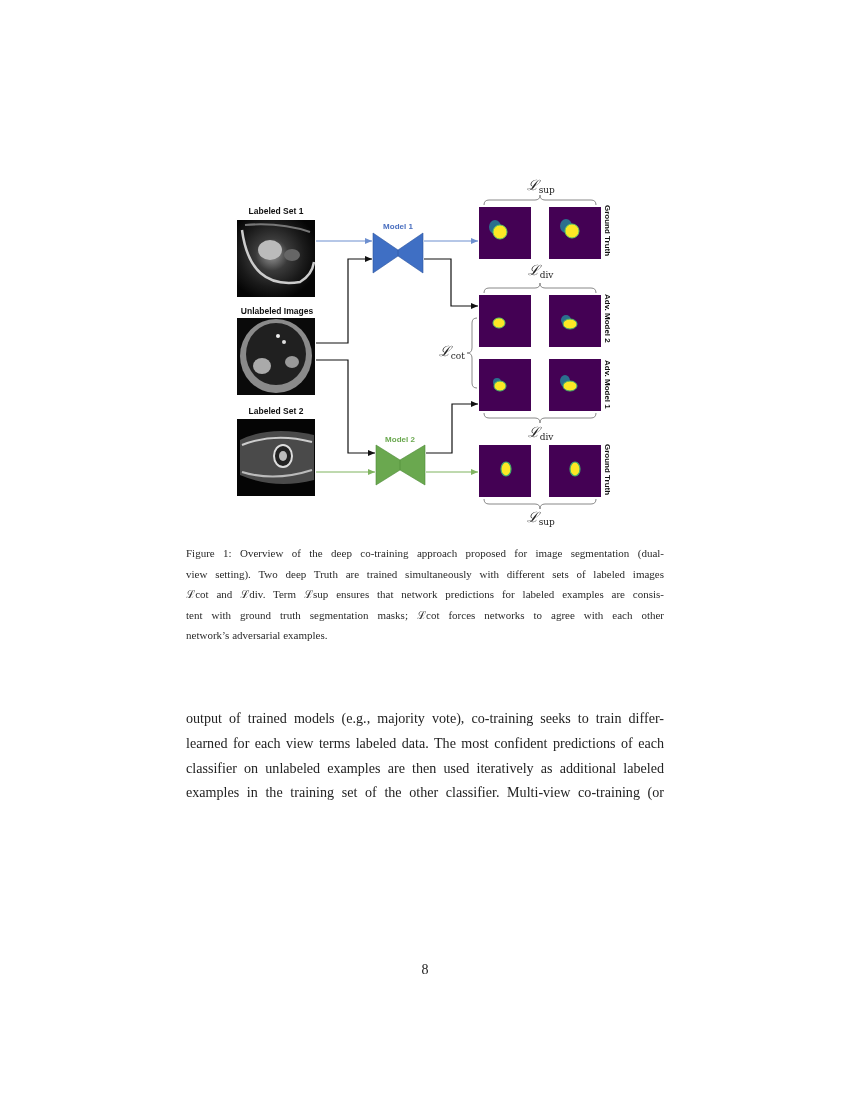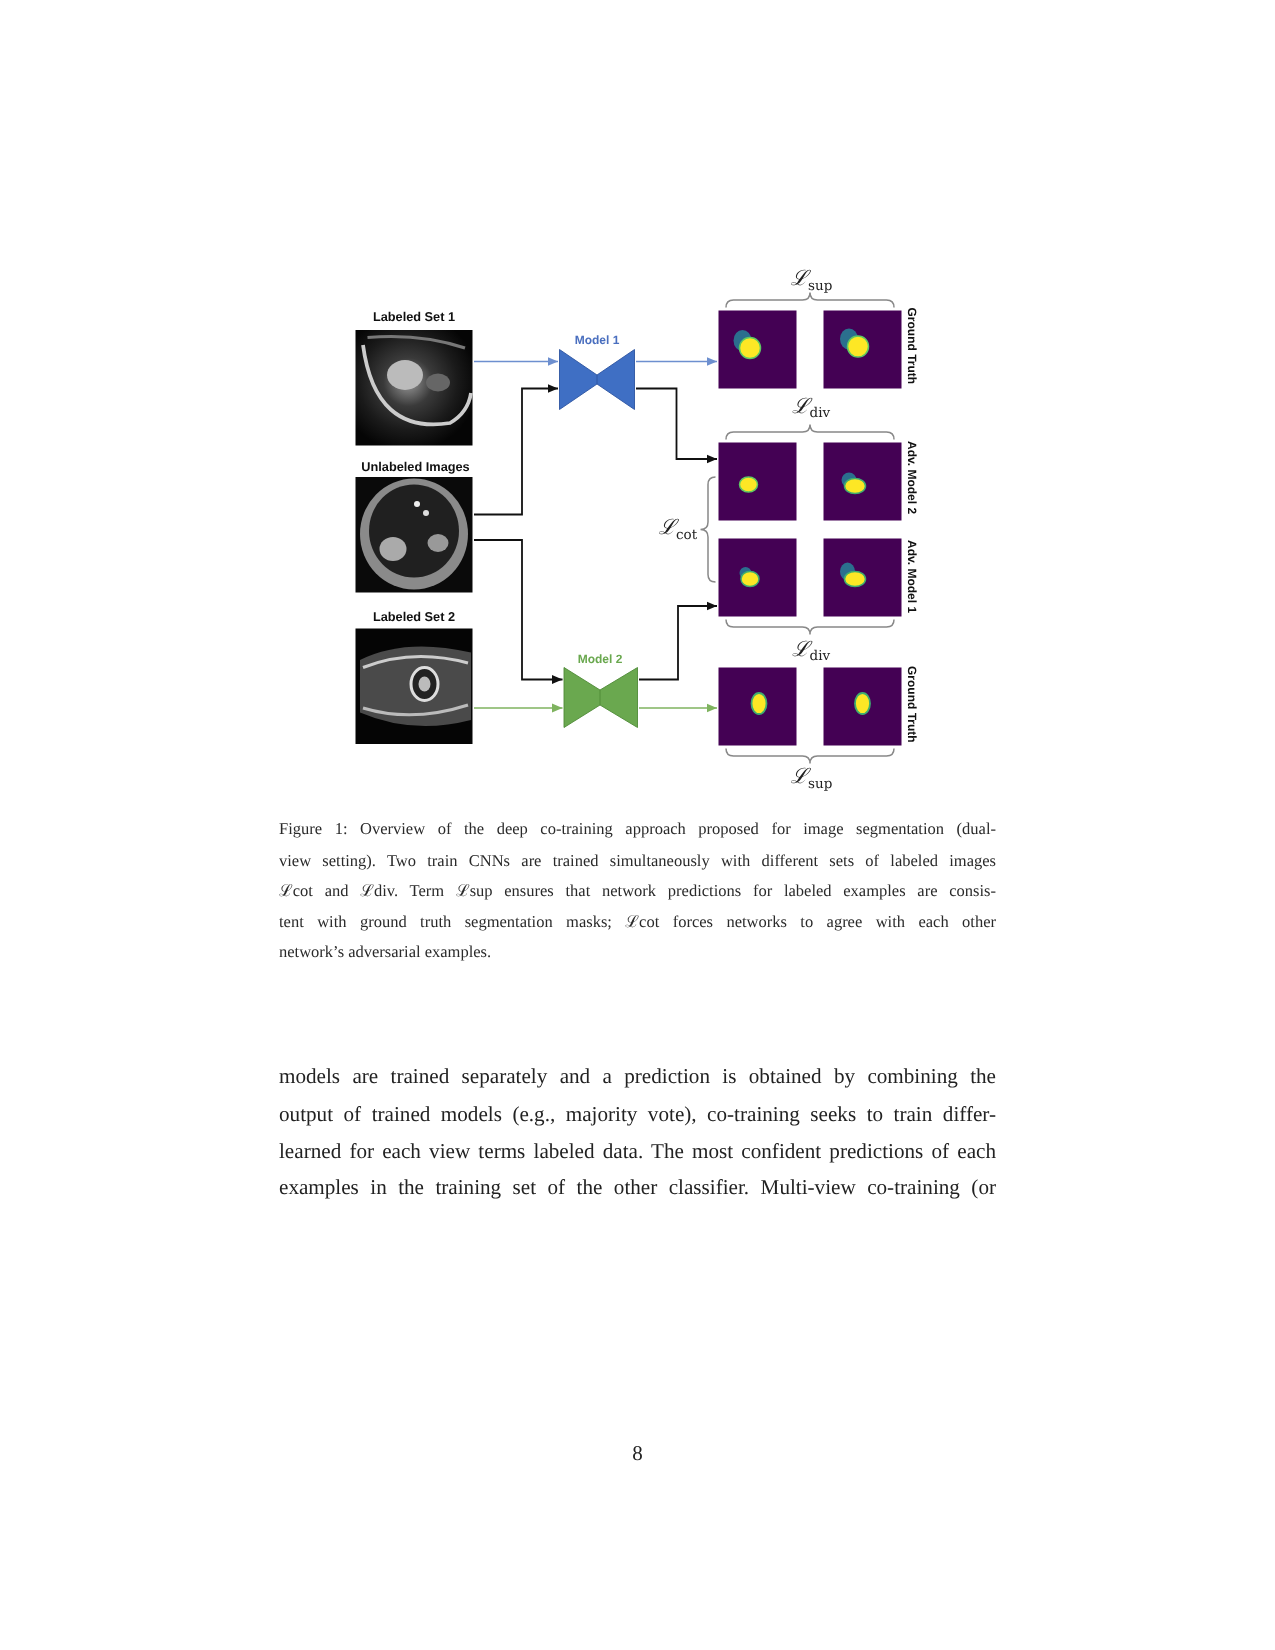--- a/index.html
+++ b/index.html
@@ -140,26 +140,26 @@
     <text transform="translate(605,205) rotate(90)">Ground Truth</text>
     <text transform="translate(605,294) rotate(90)">Adv. Model 2</text>
     <text transform="translate(605,360) rotate(90)">Adv. Model 1</text>
     <text transform="translate(605,444) rotate(90)">Ground Truth</text>
   </g>
 </svg>
 </div>
 
 <div class="caption">
   <span class="ln">Figure 1: Overview of the deep co-training approach proposed for image segmentation (dual-</span>
-  <span class="ln">view setting). Two train CNNs are trained simultaneously with different sets of labeled images</span>
+  <span class="ln">view setting). Two deep Truth are trained simultaneously with different sets of labeled images</span>
   <span class="ln">ℒcot and ℒdiv. Term ℒsup ensures that network predictions for labeled examples are consis-</span>
   <span class="ln">tent with ground truth segmentation masks; ℒcot forces networks to agree with each other</span>
   <span class="ln last">network’s adversarial examples.</span>
 </div>
 
 <div class="body-text">
-  <span class="ln">models are trained separately and a prediction is obtained by combining the</span>
   <span class="ln">output of trained models (e.g., majority vote), co-training seeks to train differ-</span>
   <span class="ln">learned for each view terms labeled data. The most confident predictions of each</span>
+  <span class="ln">classifier on unlabeled examples are then used iteratively as additional labeled</span>
   <span class="ln">examples in the training set of the other classifier. Multi-view co-training (or</span>
 </div>
 
 <div class="page-number">8</div>
 
 </body></html>

